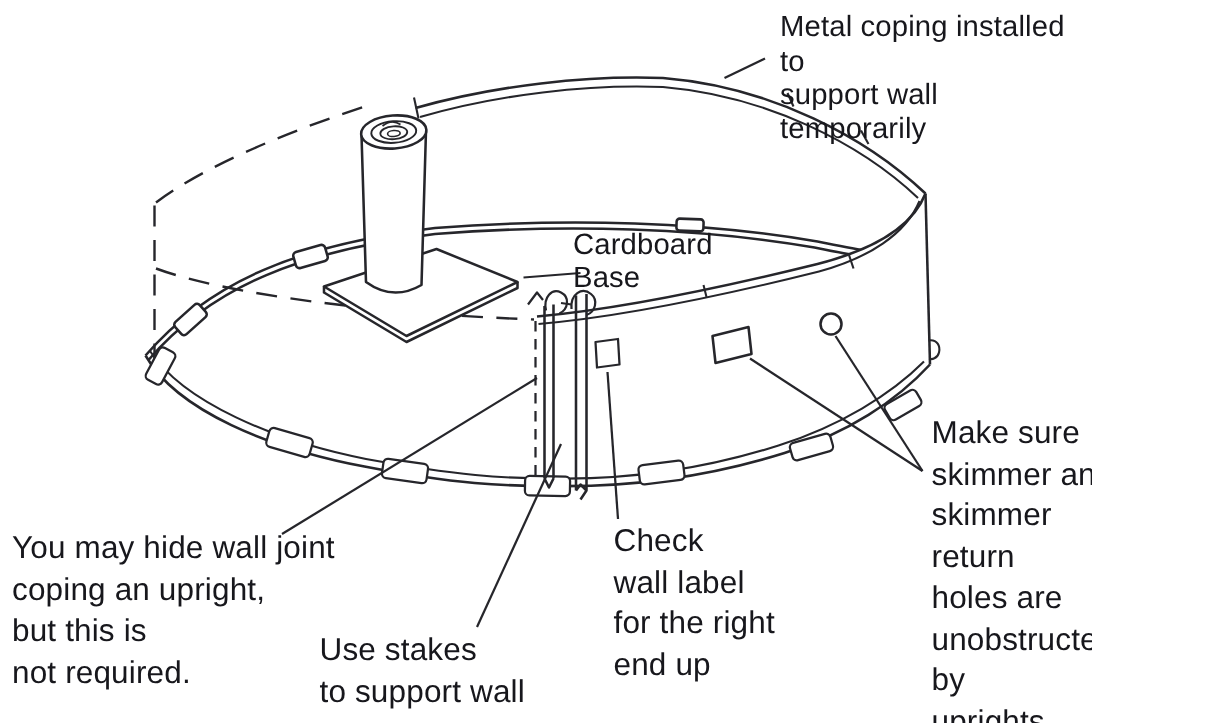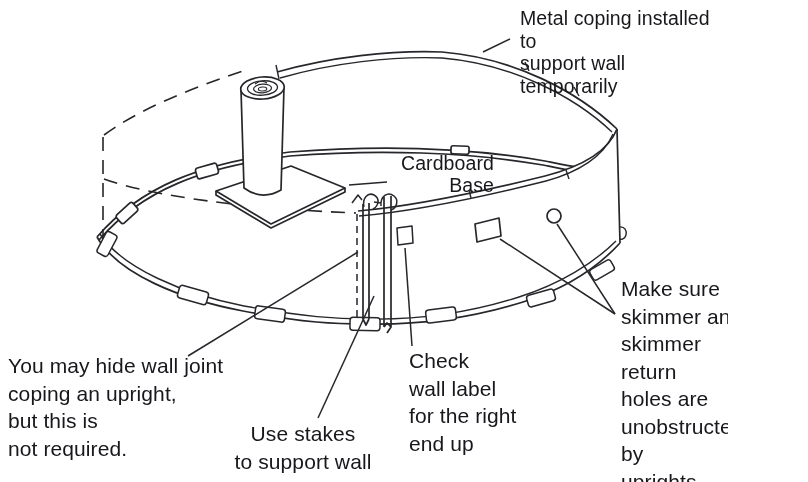--- a/index.html
+++ b/index.html
@@ -11,23 +11,23 @@
     font-family:"Liberation Sans",sans-serif;
   }
   #stage svg{position:absolute;left:0;top:0;}
   .label{
     position:absolute;
     color:var(--text,#17171c);
     white-space:pre-line;
     letter-spacing:0.1px;
   }
   .lab-metal   {left:520px;top:7px;  font-size:19.5px;line-height:22.5px;}
-  .lab-base    {left:382px;top:152px;width:112px;text-align:right;font-size:19.5px;line-height:22px;}
+  .lab-base    {left:382px;top:152px;width:112px;text-align:left;font-size:19.5px;line-height:22px;}
   .lab-joint   {left:8px;  top:352px;font-size:21px;line-height:27.5px;}
-  .lab-stakes  {left:213px;top:420px;width:180px;text-align:center;font-size:21px;line-height:27.5px;}
+  .lab-stakes  {left:213px;top:420px;width:180px;text-align:left;font-size:21px;line-height:27.5px;}
   .lab-check   {left:409px;top:347px;font-size:21px;line-height:27.5px;}
   .lab-skimmer {left:621px;top:275px;font-size:21px;line-height:27.5px;}
 </style>
 </head>
 <body>
 
 <div id="stage" style="--bg: #ffffff; --text: #17171c;">
 
   <svg width="808" height="482" viewBox="0 0 808 482" fill="none" stroke="#26262b" stroke-width="1.7" stroke-linecap="butt" stroke-linejoin="round">
 

